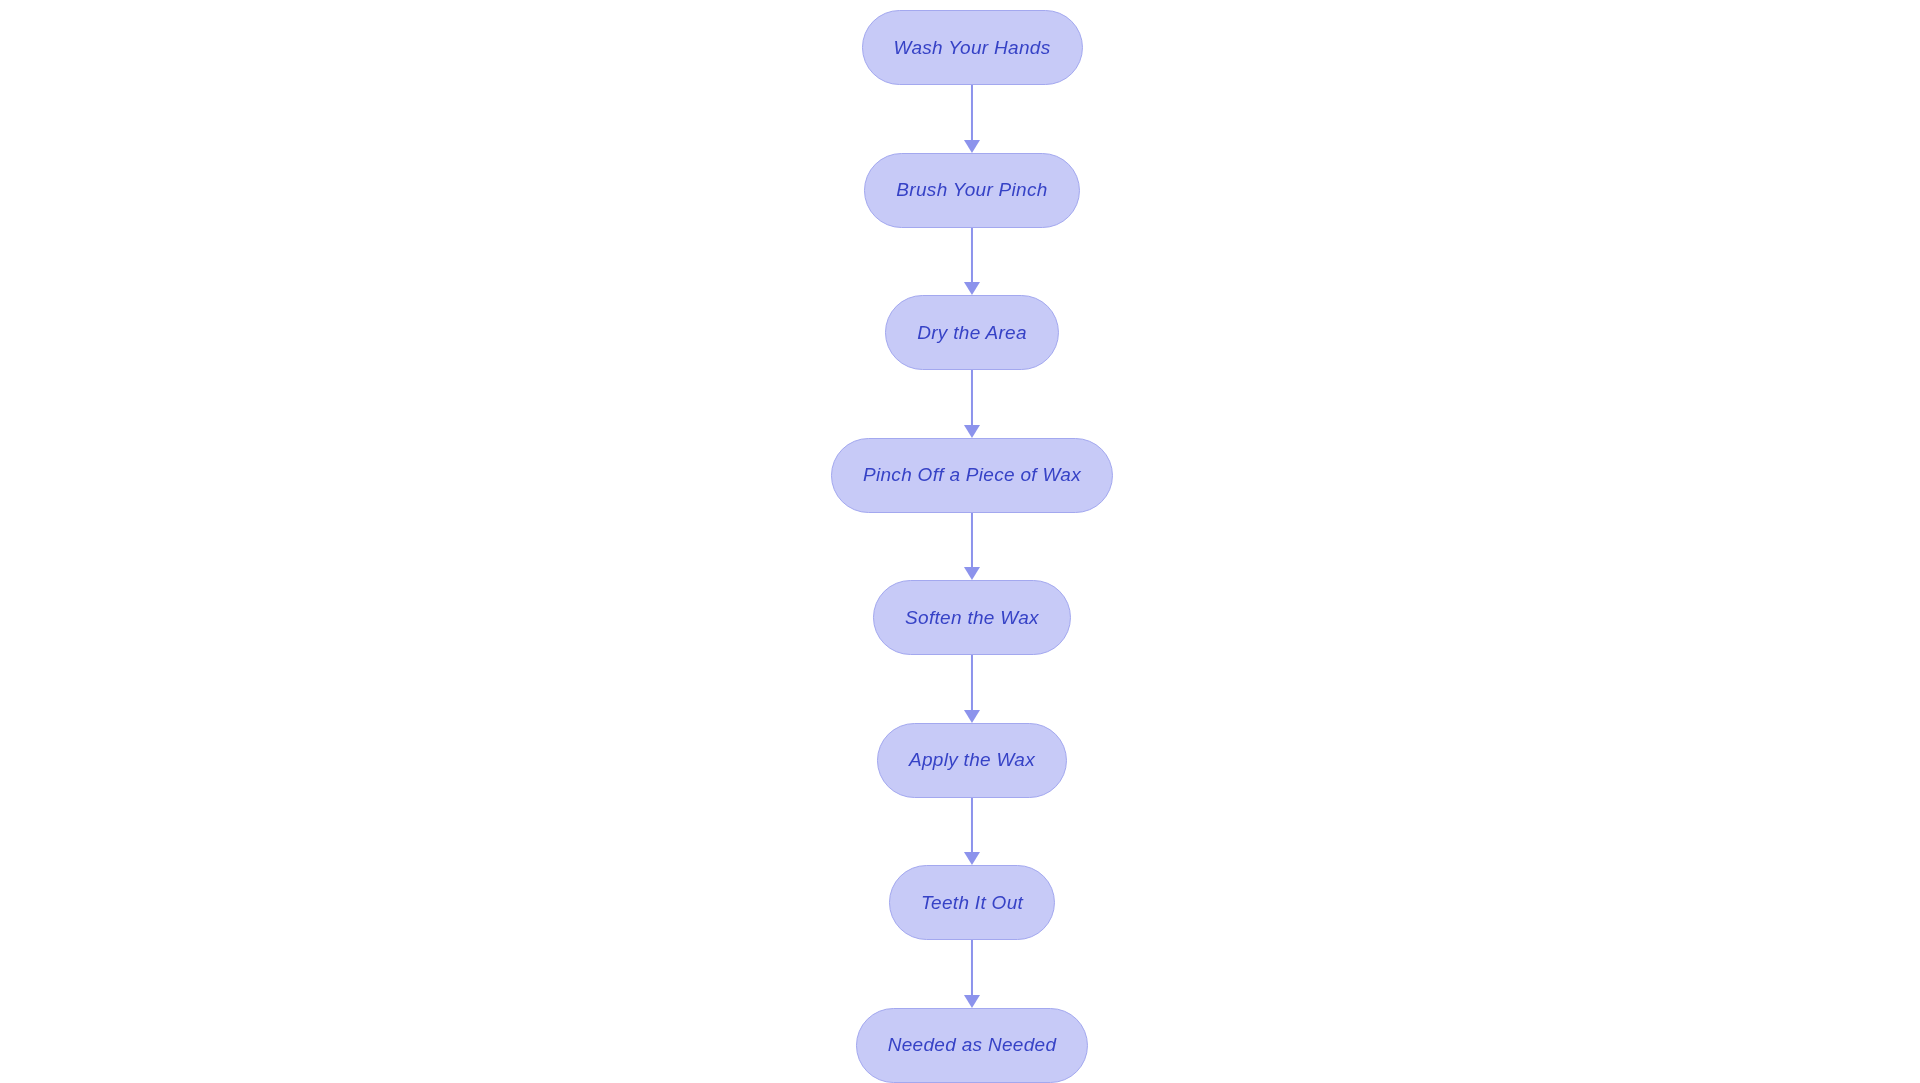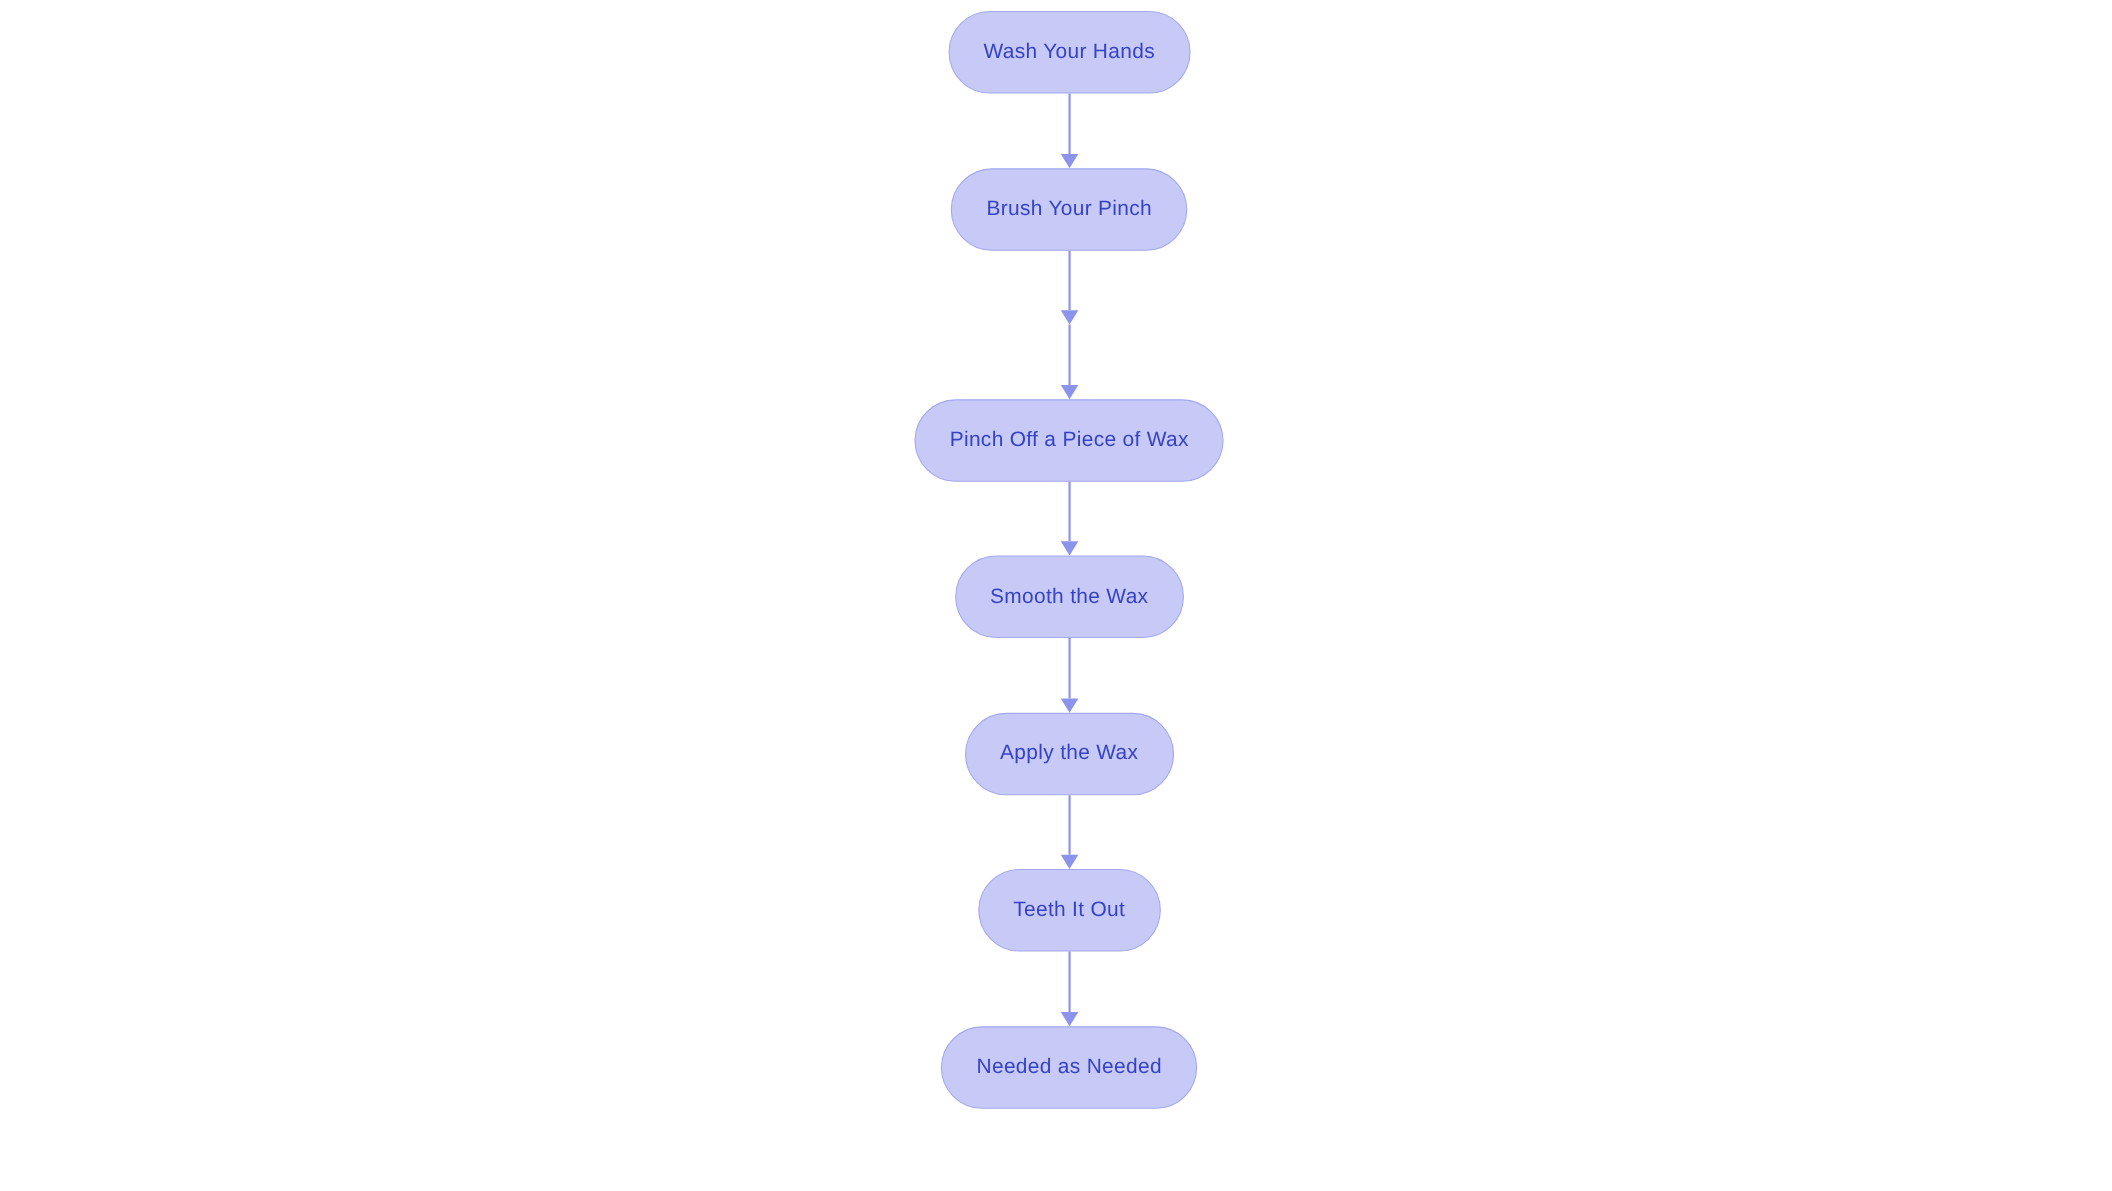--- a/index.html
+++ b/index.html
@@ -7,20 +7,21 @@
     padding: 0;
     background: #ffffff;
     font-family: "Liberation Sans", sans-serif;
   }
   .canvas {
     position: relative;
     width: 1836px;
     height: 1083px;
     background: var(--background, #ffffff);
     overflow: hidden;
+    font-style: italic;
   }
   .flow-column {
     position: absolute;
     left: 972px;
     top: 10px;
     transform: translateX(-50%);
     width: max-content;
     display: flex;
     flex-direction: column;
     align-items: center;
@@ -77,37 +78,40 @@
 
     <div class="node">
       <span>Brush Your Pinch</span>
     </div>
 
     <div class="connector">
       <div class="line"></div>
       <div class="arrowhead"></div>
     </div>
 
+    <div class="node">
+      <span>Dry the Area</span>
+    </div>
 
     <div class="connector">
       <div class="line"></div>
       <div class="arrowhead"></div>
     </div>
 
     <div class="node">
       <span>Pinch Off a Piece of Wax</span>
     </div>
 
     <div class="connector">
       <div class="line"></div>
       <div class="arrowhead"></div>
     </div>
 
     <div class="node">
-      <span>Smooth the Wax</span>
+      <span>Soften the Wax</span>
     </div>
 
     <div class="connector">
       <div class="line"></div>
       <div class="arrowhead"></div>
     </div>
 
     <div class="node">
       <span>Apply the Wax</span>
     </div>

